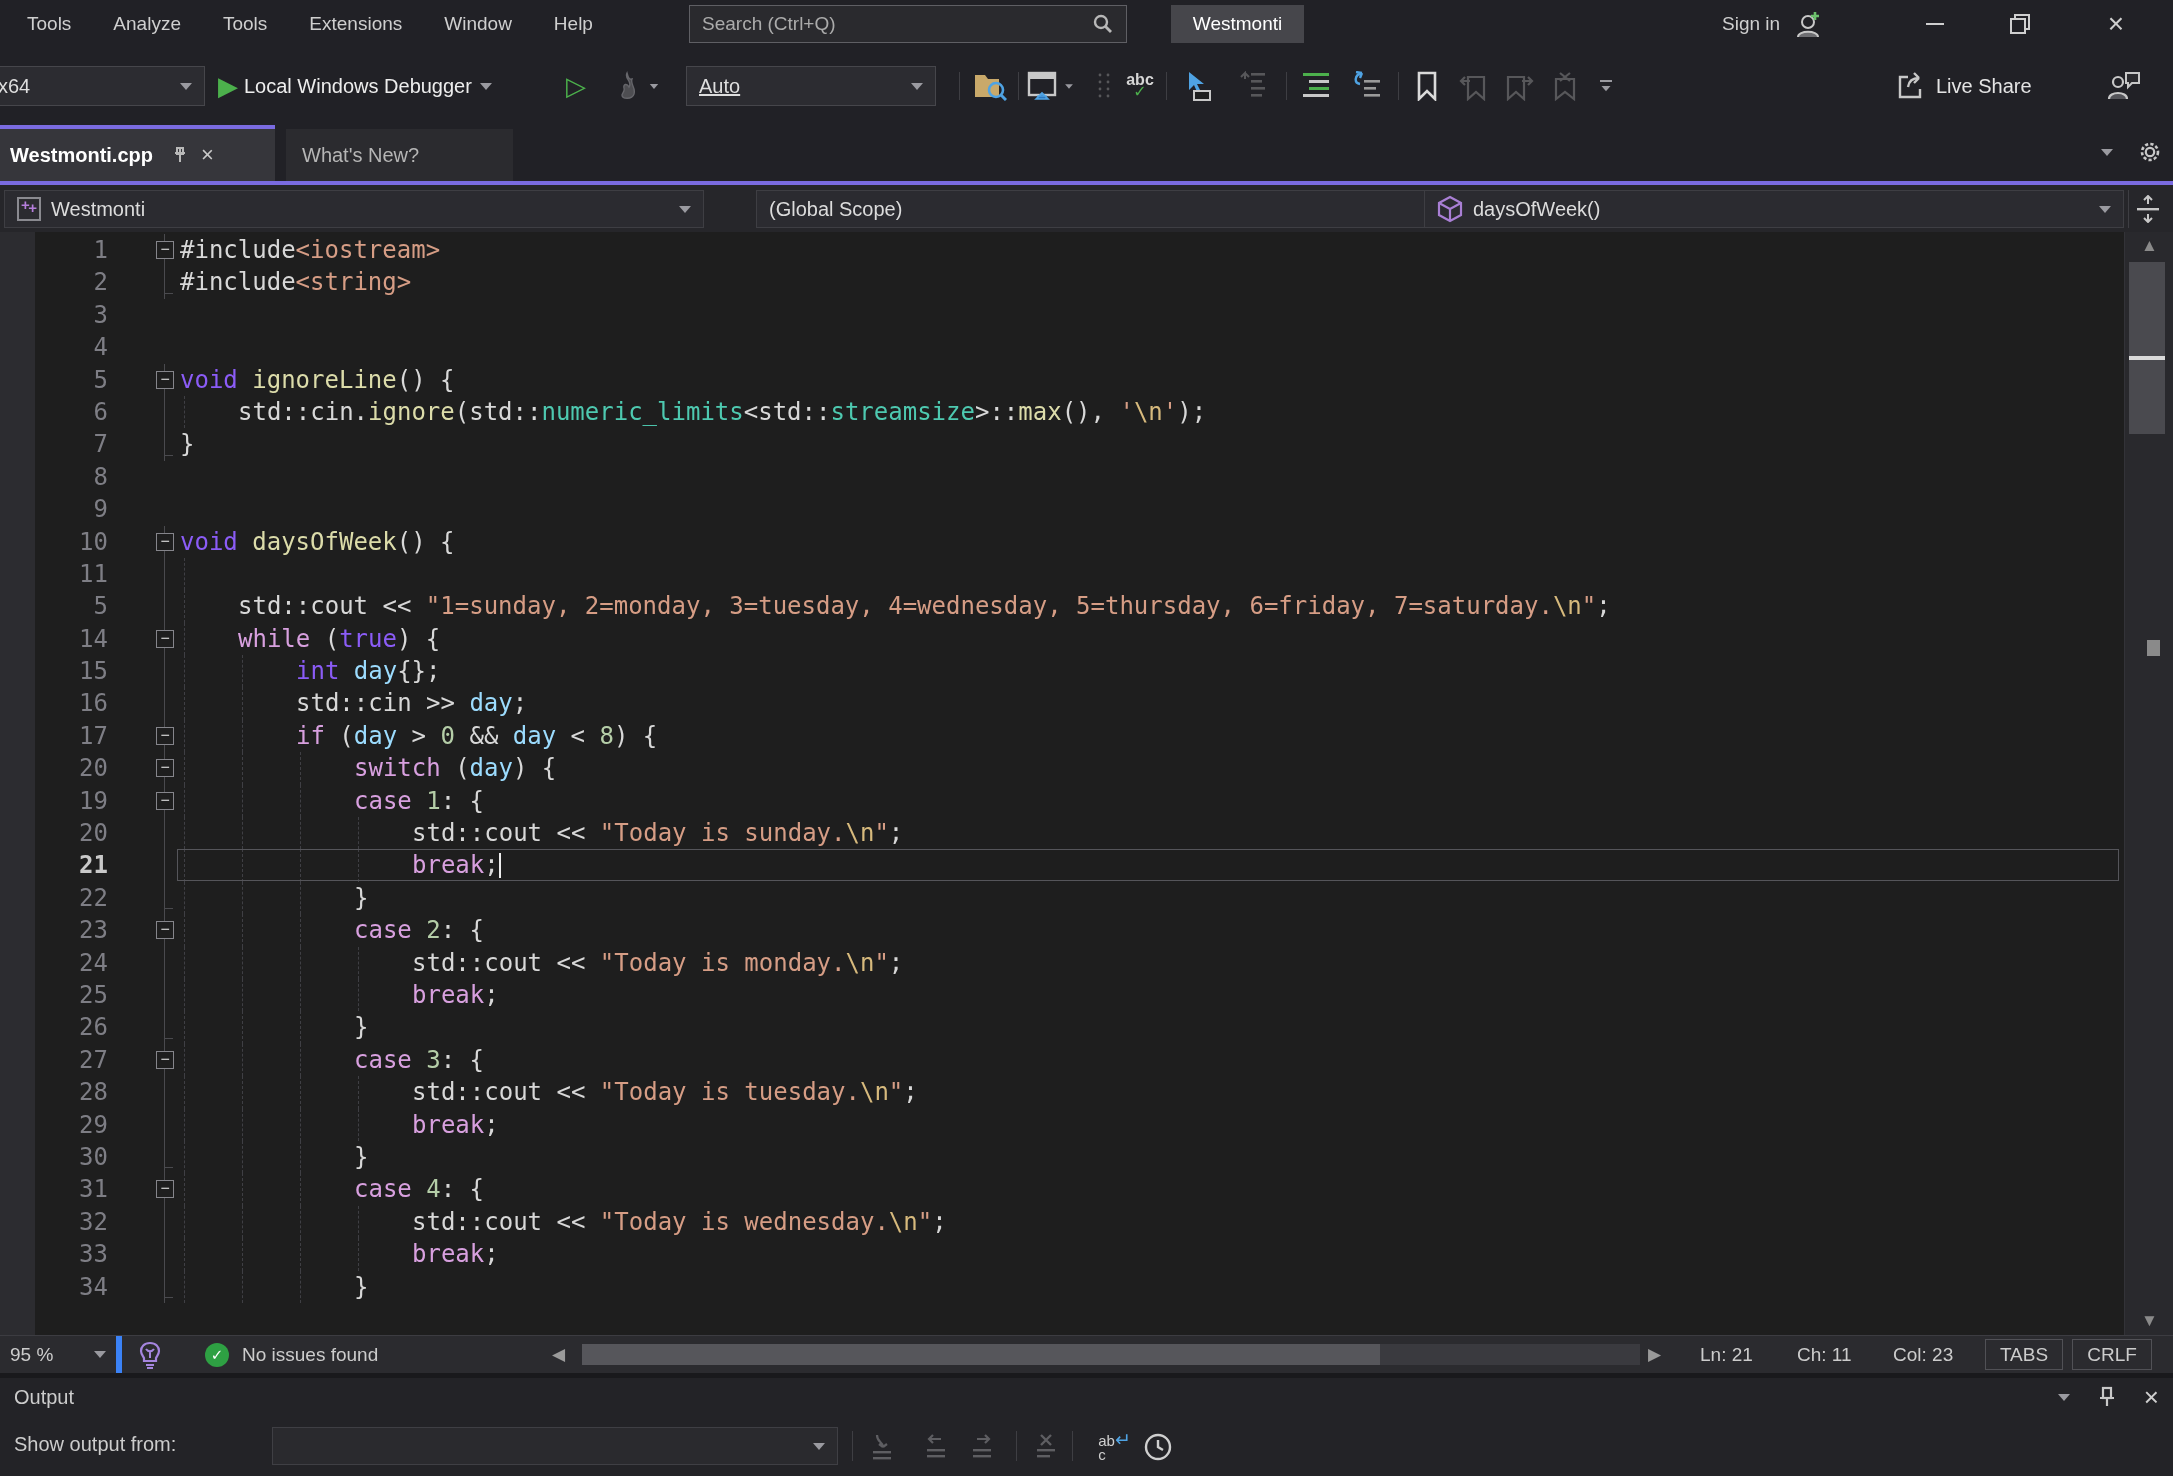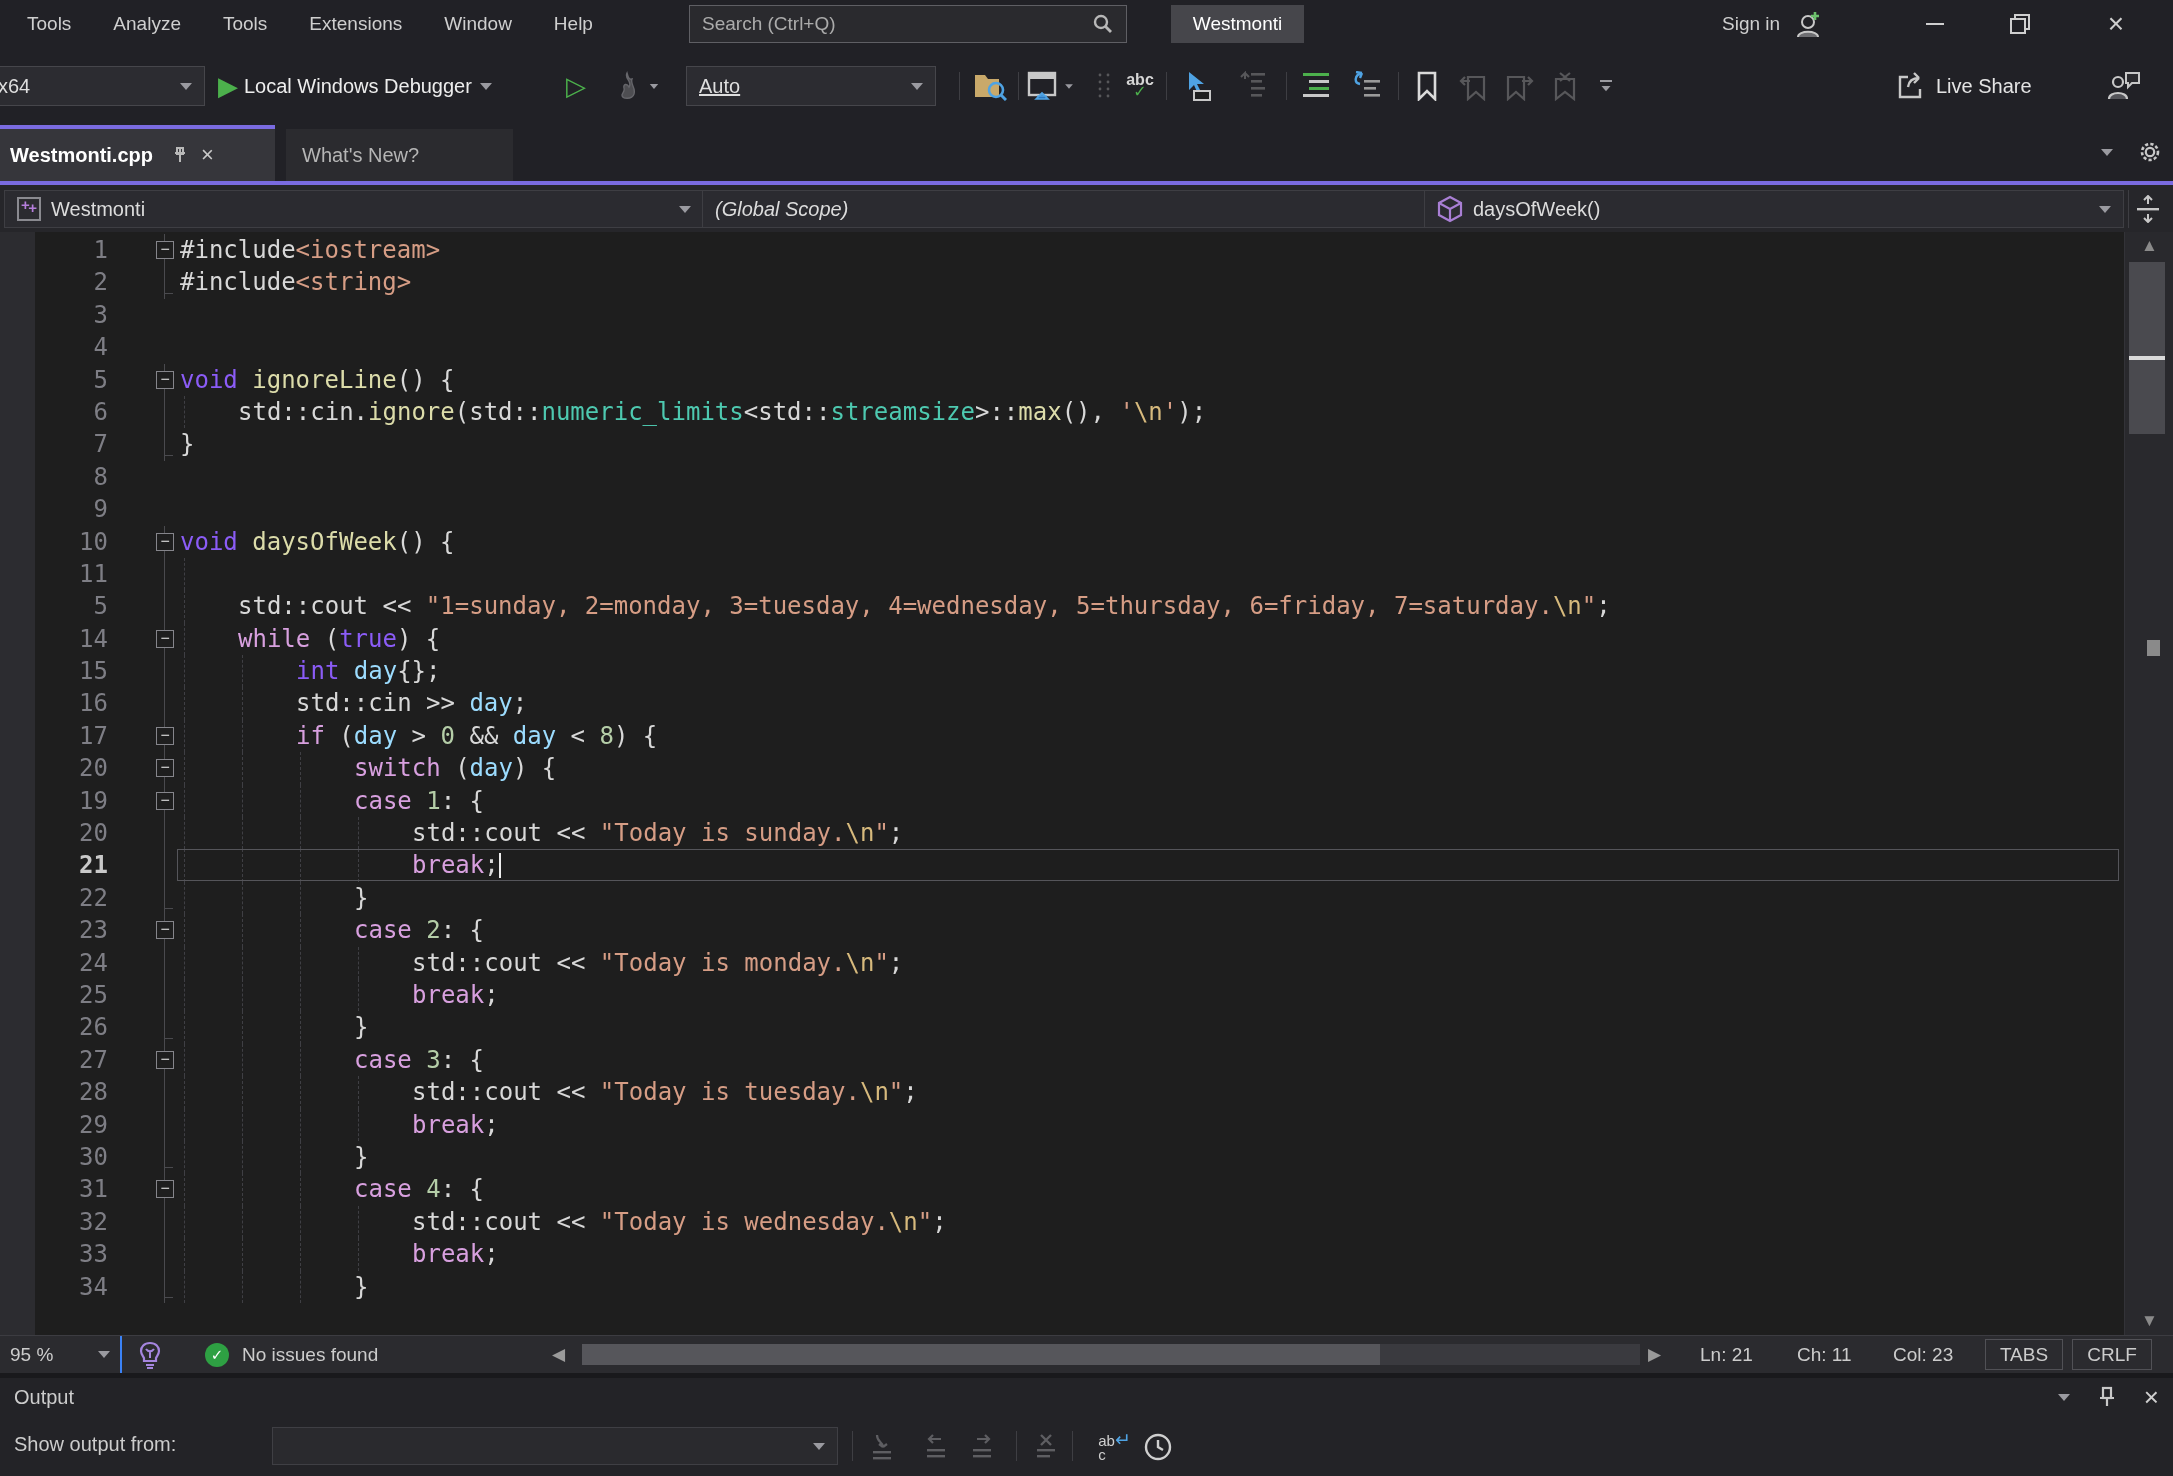--- a/index.html
+++ b/index.html
@@ -46,21 +46,21 @@
                 align-items:center;padding:0 16px;box-sizing:border-box;}
   #tab-inactive .lbl{font-size:20px;color:#B5B5B5;}
   #tabbar-right{right:10px;top:14px;display:flex;align-items:center;gap:24px;}
   #accentline{left:0;top:181px;width:2173px;height:4px;background:#7A6BE0;}
 
   
   #navbar{left:0;top:185px;width:2173px;height:47px;background:#26262A;}
   .nav-dd{position:absolute;top:5px;height:38px;background:#2B2B30;border:1px solid #3E3E43;
           box-sizing:border-box;display:flex;align-items:center;justify-content:space-between;
           padding:0 12px;font-size:20px;color:#DCDCDC;}
-  #nav-dd-1{left:4px;width:700px;} #nav-dd-2{left:702px;width:752px;font-style:italic;} #nav-dd-3{left:1424px;width:700px;}
+  #nav-dd-1{left:4px;width:700px;} #nav-dd-2{left:756px;width:752px;} #nav-dd-3{left:1424px;width:700px;}
   .nav-left{display:flex;align-items:center;gap:10px;}
   #proj-icon{width:24px;height:24px;border:2px solid #8A8A90;color:#B57EDC;font-weight:bold;font-size:15px;
              line-height:10px;text-align:center;box-sizing:border-box;}
   #proj-icon .p1{display:block;margin-top:1px;text-align:left;padding-left:2px;}
   #proj-icon .p2{display:block;margin-top:-7px;text-align:right;padding-right:2px;}
   #split-btn{left:2128px;top:5px;width:38px;height:38px;border-left:1px solid #3E3E43;display:flex;
              align-items:center;justify-content:center;}
 
   
   #editor{left:0;top:232px;width:2173px;height:1103px;background:#1E1E1E;overflow:hidden;}
@@ -84,21 +84,21 @@
   .tk-num{color:#B5CEA8;}
   #vscroll{left:2124px;top:0;width:49px;height:1103px;background:#29292D;border-left:1px solid #333338;}
   #vthumb{left:4px;top:30px;width:36px;height:172px;background:#4A4A4F;position:absolute;}
   #vcaretmark{left:4px;top:124px;width:36px;height:4px;background:#DADADA;position:absolute;}
   #vannot{left:22px;top:408px;width:13px;height:16px;background:#8A8A8A;position:absolute;}
   .scroll-arrow{position:absolute;left:0;width:49px;text-align:center;color:#8A8A8A;font-size:17px;}
 
   
   #statusbar{left:0;top:1335px;width:2173px;height:38px;background:#2B2B2F;border-top:1px solid #3C3C41;
              box-sizing:border-box;font-size:19px;color:#CCCCCC;}
-  #zoombox{left:0;top:0;width:122px;height:37px;border-right:2px solid #3b82f6;display:flex;
+  #zoombox{left:0;top:0;width:122px;height:37px;border-right:6px solid #3b82f6;display:flex;
            align-items:center;justify-content:space-between;padding:0 10px;box-sizing:border-box;background:#2B2B2F;}
   #issuecheck{left:205px;top:7px;width:24px;height:24px;border-radius:50%;background:#2EA043;color:#FFF;
               font-size:15px;display:flex;align-items:center;justify-content:center;}
   #issuetext{left:242px;top:0;height:37px;display:flex;align-items:center;}
   #hscroll-left{left:552px;top:0;height:37px;display:flex;align-items:center;color:#9A9A9A;font-size:17px;}
   #hscroll{left:582px;top:8px;width:1058px;height:21px;background:#3A3A3F;}
   #hthumb{position:absolute;left:0;top:0;width:798px;height:21px;background:#56565B;}
   #hscroll-right{left:1648px;top:0;height:37px;display:flex;align-items:center;color:#9A9A9A;font-size:17px;}
   .sb-txt{top:0;height:37px;display:flex;align-items:center;}
   #sb-ln{left:1700px;} #sb-ch{left:1797px;} #sb-col{left:1893px;}

